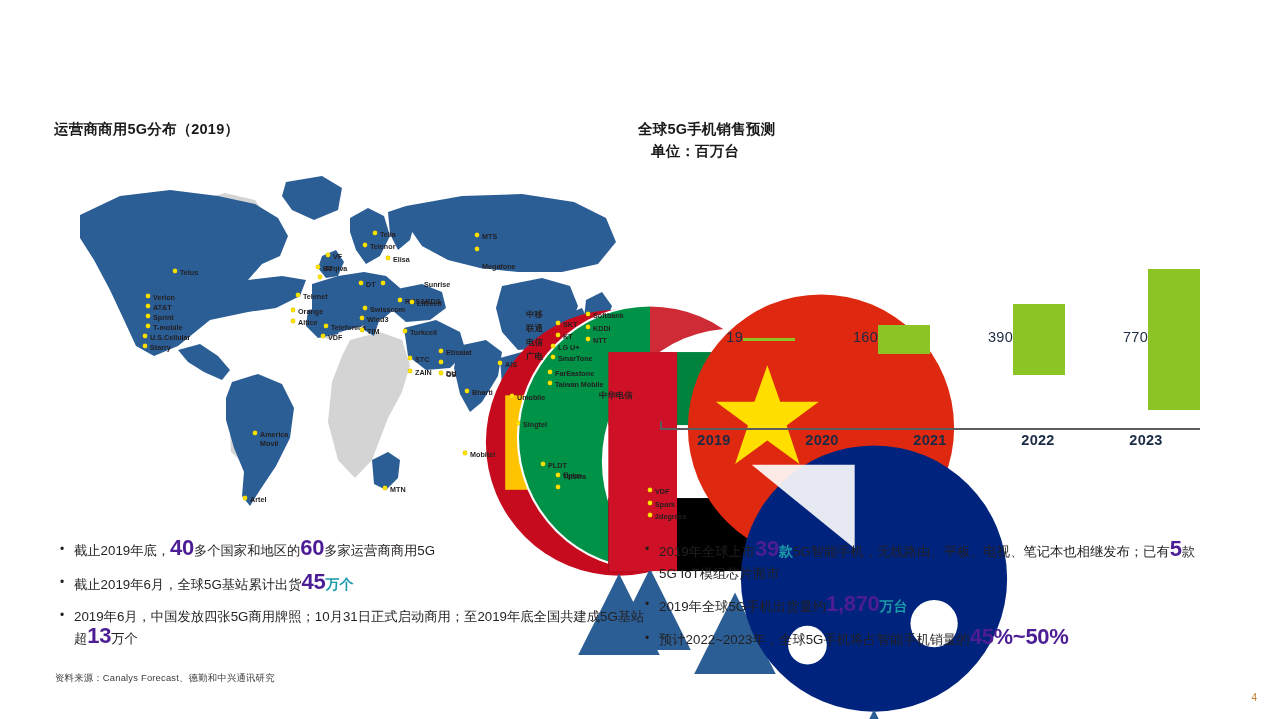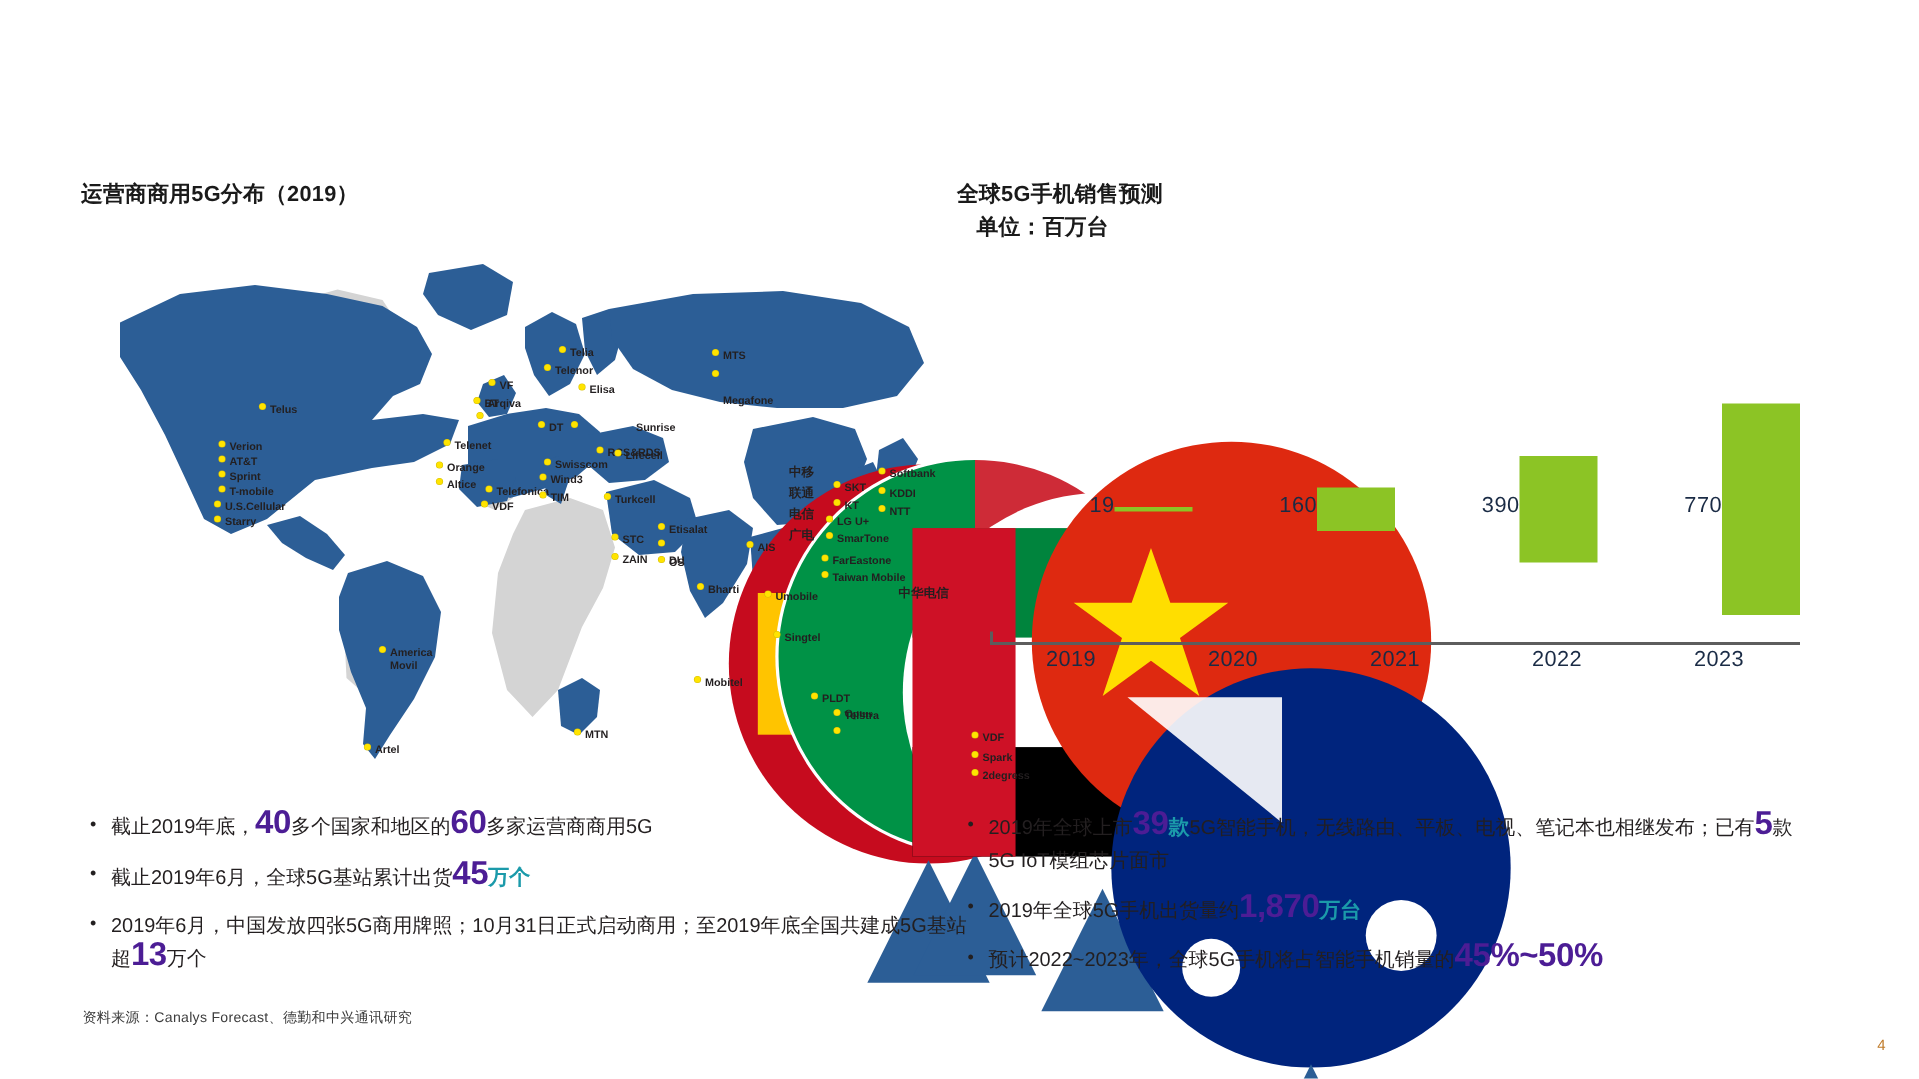--- a/index.html
+++ b/index.html
@@ -48,21 +48,21 @@
   .axis{position:absolute;left:0;bottom:0;width:100%;height:1.6px;background:#5d5d5d;}
   .axis-cap{position:absolute;left:0;bottom:0;width:1.6px;height:9px;background:#5d5d5d;}
   .bars{position:absolute;left:0;right:0;bottom:1.6px;height:178px;display:flex;}
   .bcol{flex:1;display:flex;justify-content:flex-end;align-items:center;position:relative;}
   .bval{
     font-size:14.5px;color:#1a2b45;margin-bottom:4px;letter-spacing:.3px;
     font-family:"Liberation Sans",sans-serif;
   }
   .bar{width:52px;background:#8CC425;}
   .xaxis{position:absolute;left:0;right:0;top:182px;display:flex;}
-  .xcell{flex:1;text-align:center;font-size:14.5px;color:#1a2b45;letter-spacing:.3px;}
+  .xcell{flex:1;text-align:center;font-size:14.5px;color:#1a2b45;letter-spacing:.3px;font-weight:bold;}
 
   
   .bullets{position:absolute;font-size:13.3px;color:#231f20;line-height:1.62;}
   #bullets-left{left:60px;top:540px;width:585px;}
   #bullets-right{left:645px;top:540px;width:560px;}
   .bline{display:flex;margin-bottom:11px;}
   .bdot{width:14px;flex:none;font-size:12px;line-height:1.62;color:#231f20;}
   .btxt{flex:1;}
   .hl{color:#4c1d95;font-weight:bold;font-size:22px;line-height:0;vertical-align:baseline;letter-spacing:-.3px;}
   .hl-s{color:#1B9AAA;font-weight:bold;font-size:14px;}

